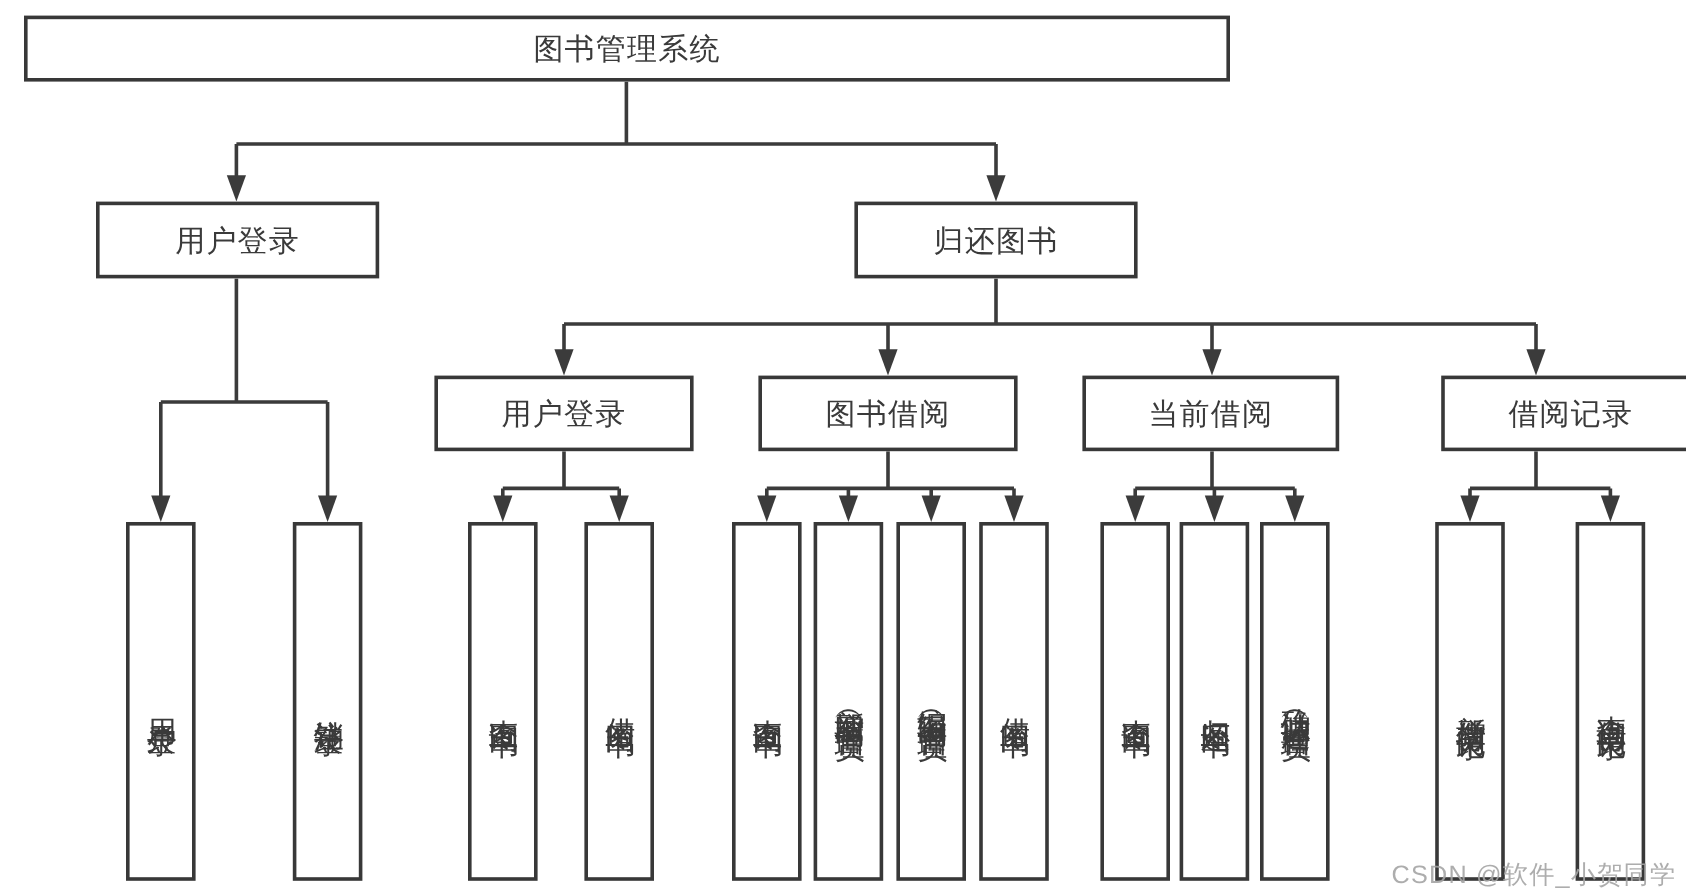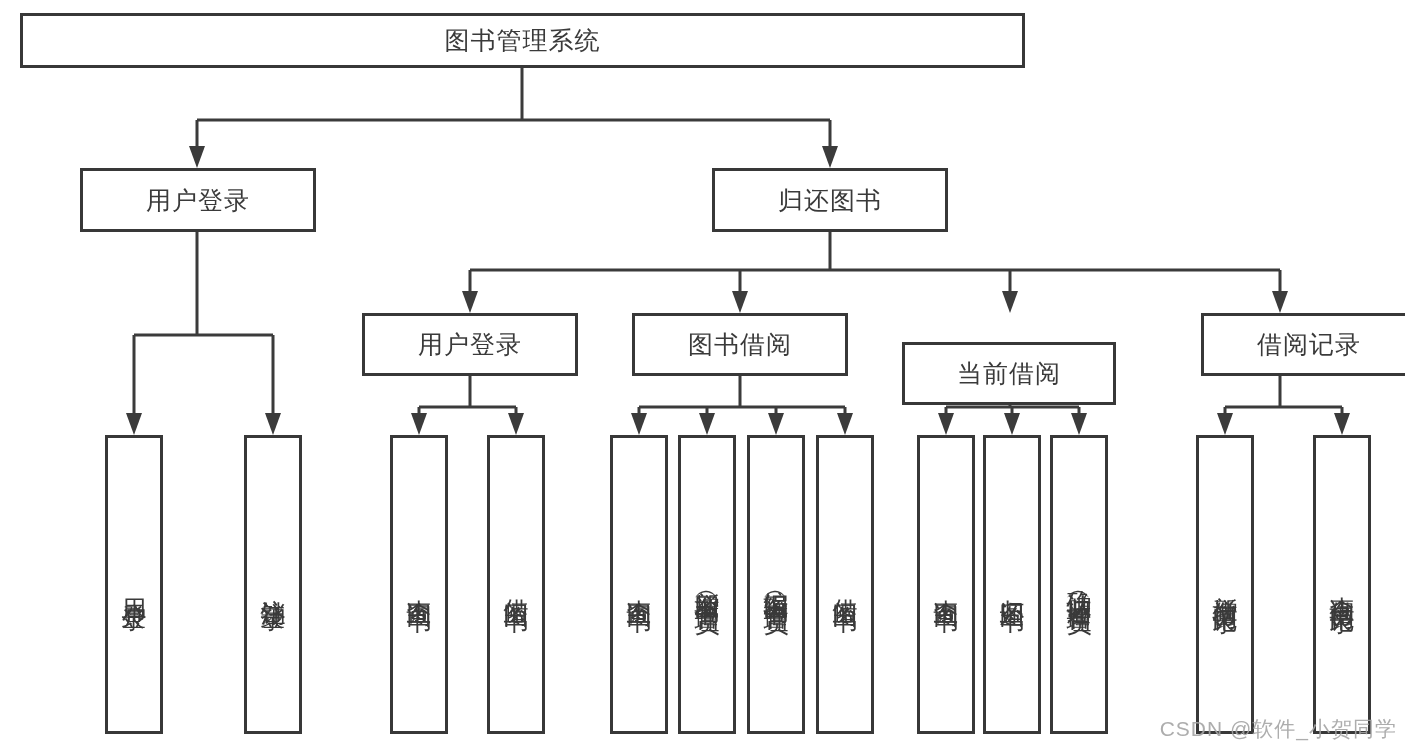--- a/index.html
+++ b/index.html
@@ -40,21 +40,21 @@
     letter-spacing: 1px;
     white-space: nowrap;
   }
   .root { left: 20px; top: 13px; width: 1005px; height: 55px; }
   .l2   { top: 168px; width: 236px; height: 64px; }
   .l2a  { left: 80px; }
   .l2b  { left: 712px; }
   .l3   { top: 313px; height: 63px; width: 216px; }
   .l3a  { left: 362px; }
   .l3b  { left: 632px; }
-  .l3c  { left: 902px; width: 214px; margin-top: 29px; }
+  .l3c  { left: 902px; width: 214px; }
   .l3d  { left: 1170px; margin-left: 31px; }
   .leaf { top: 435px; width: 58px; height: 299px; }
   .vtext {
     writing-mode: vertical-rl;
     text-orientation: mixed;
     font-size: 25px;
     line-height: 1.15;
     letter-spacing: 3px;
     white-space: nowrap;
   }

